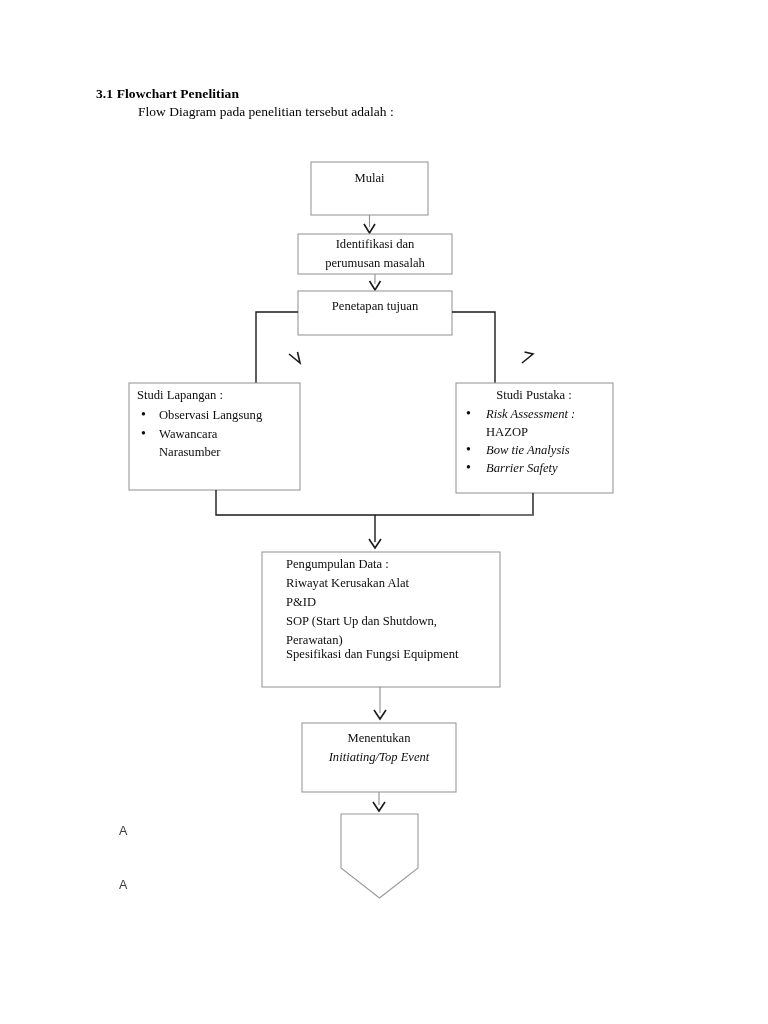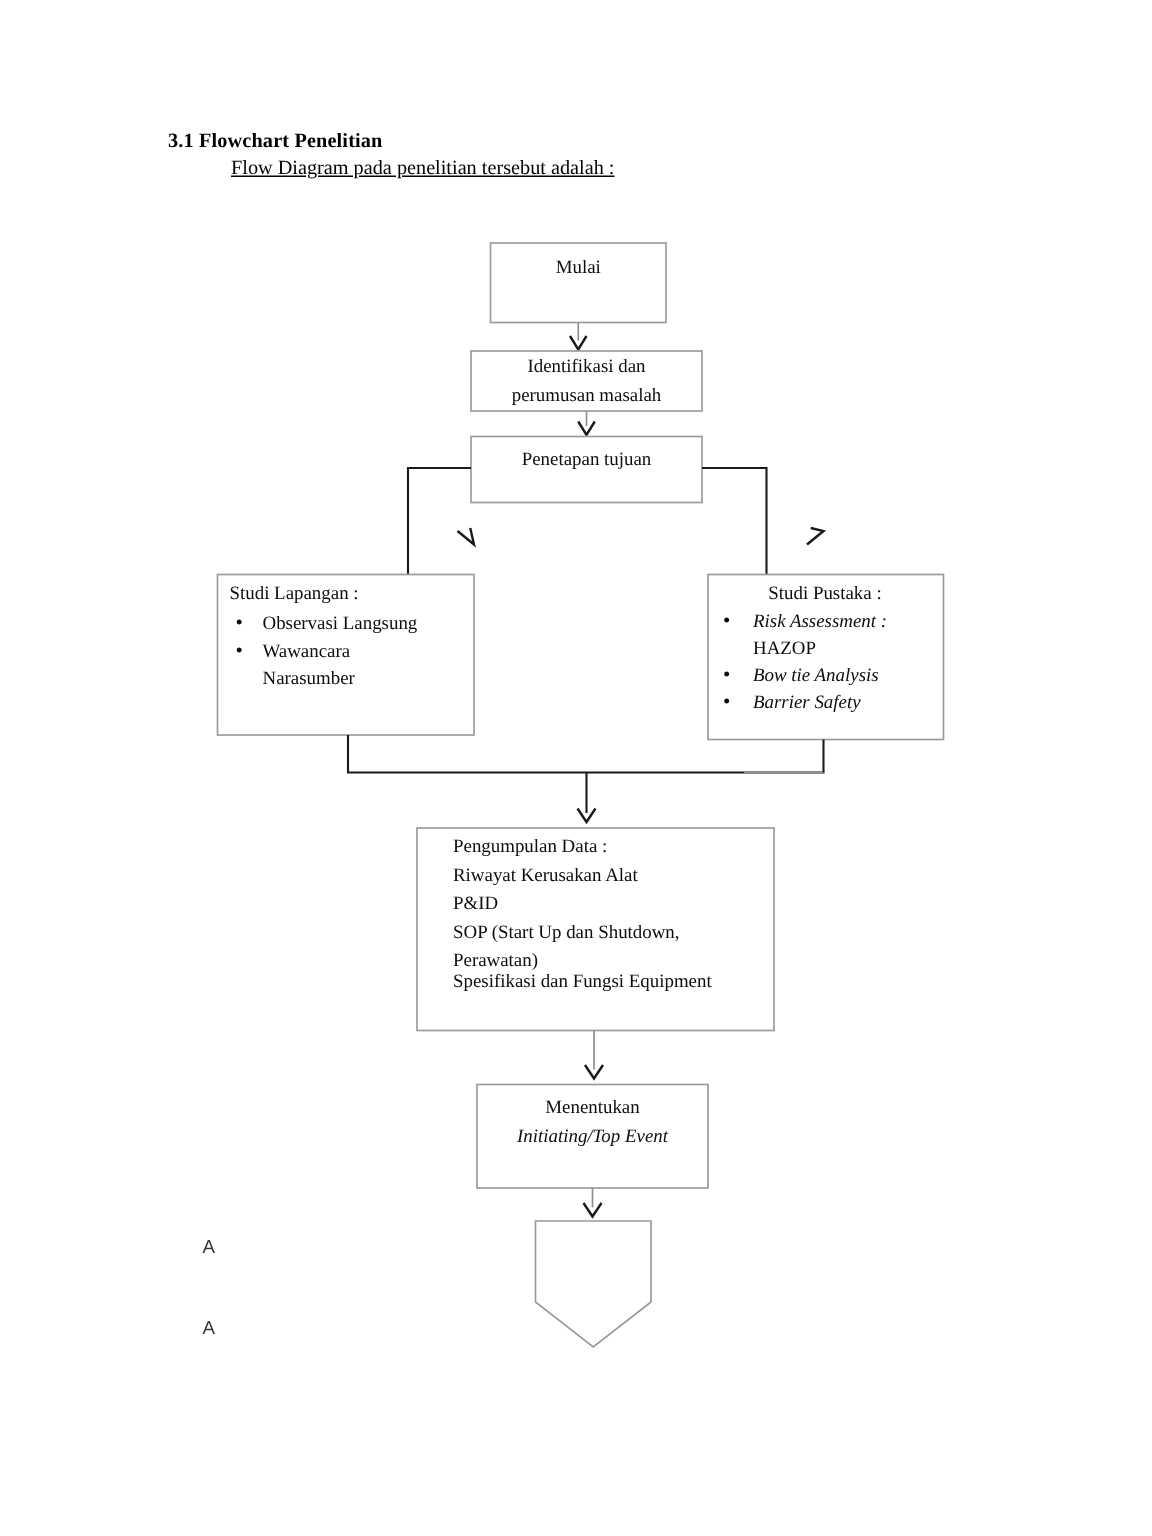--- a/index.html
+++ b/index.html
@@ -11,41 +11,40 @@
   body {
     width: 768px;
     height: 1024px;
     position: relative;
     font-family: "Liberation Serif", "DejaVu Serif", serif;
     color: #000000;
     overflow: hidden;
   }
   .page {
     position: absolute;
-    left: 16px; top: 0;
+    left: 0; top: 0;
     width: 610px;
     height: 1024px;
   }
   .heading-num {
     position: absolute;
     left: 96px;
     top: 86px;
     font-size: 13.5px;
     font-weight: bold;
     letter-spacing: 0.1px;
     white-space: nowrap;
   }
   .heading-sub {
     position: absolute;
     left: 138px;
     top: 104px;
     font-size: 13.5px;
     font-weight: normal;
     white-space: nowrap;
-    text-decoration: underline;
   }
   .conn-label {
     position: absolute;
     font-family: "Liberation Sans", "DejaVu Sans", sans-serif;
     font-size: 12.5px;
     color: #3a3a3a;
   }
   #conn-a-1 { left: 119px; top: 824px; }
   #conn-a-2 { left: 119px; top: 878px; }
 

